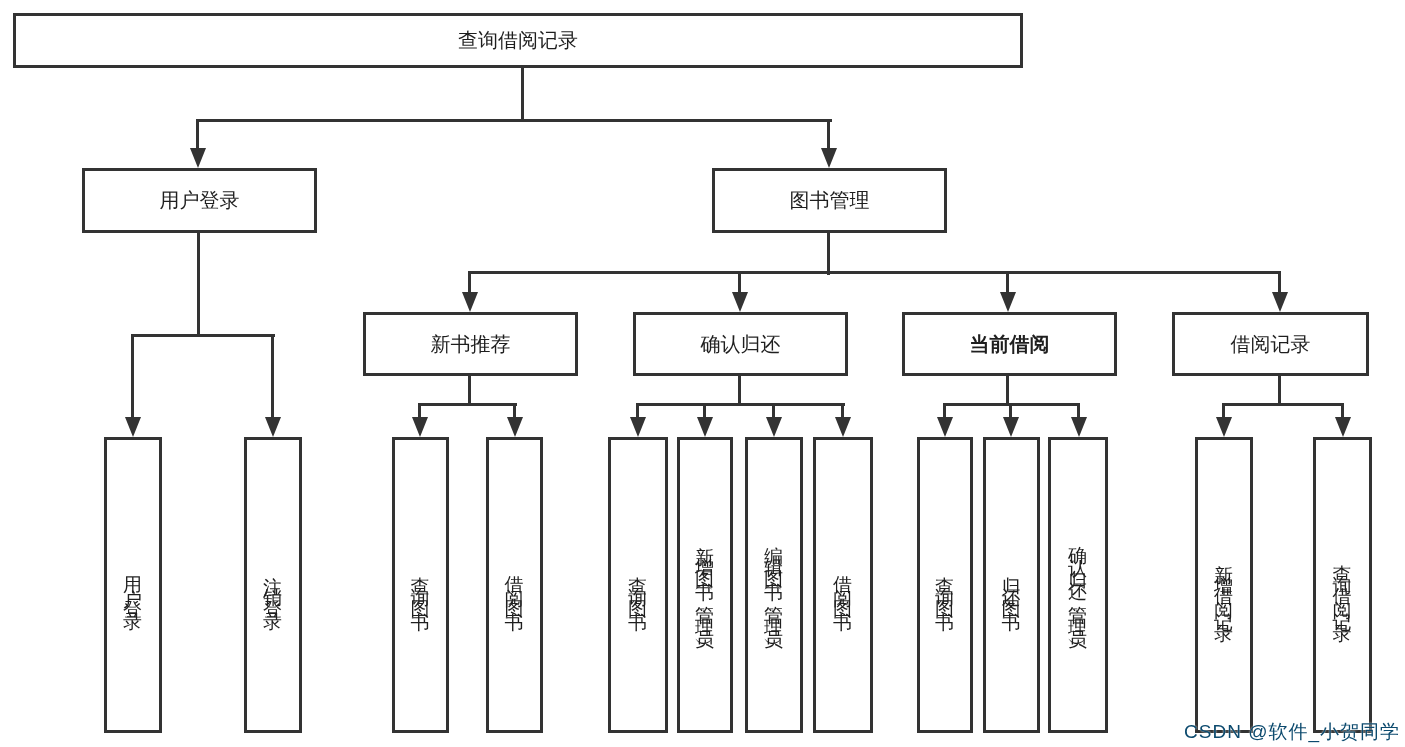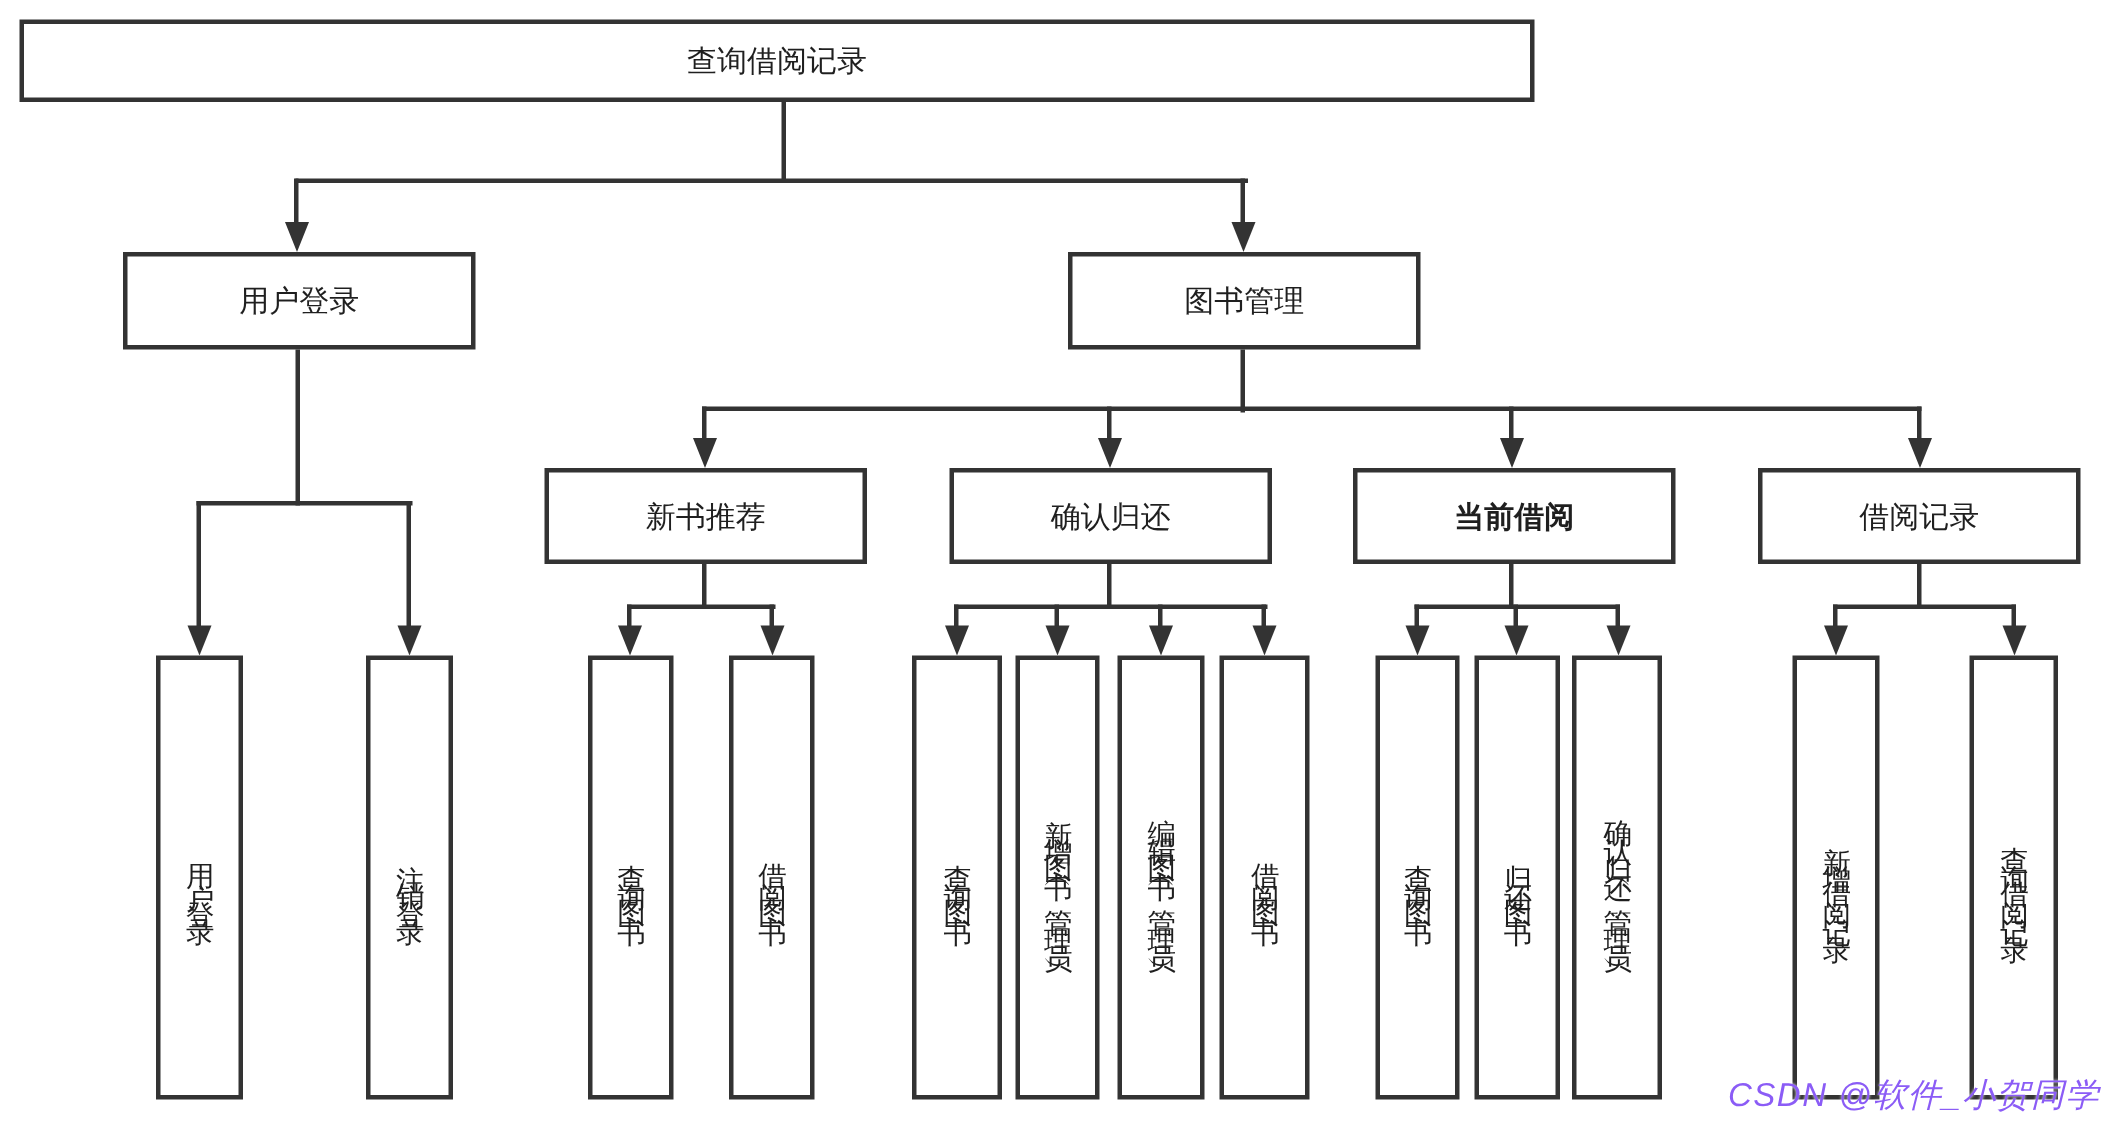--- a/index.html
+++ b/index.html
@@ -22,22 +22,22 @@
     font-size:19px;letter-spacing:12px;line-height:1;color:#1f1f1f;white-space:nowrap;
   }
   .hl{position:absolute;height:3px;background:#333333;z-index:1;}
   .vl{position:absolute;width:3px;background:#333333;z-index:1;}
   .arrow{
     position:absolute;width:0;height:0;z-index:1;
     border-left:8px solid transparent;border-right:8px solid transparent;
     border-top:20px solid #333333;
   }
   .watermark{
-    position:absolute;right:5px;bottom:2px;font-size:22px;color:#8b5cf6;z-index:3;
-    text-shadow:0 0 2px #ffffff;letter-spacing:1px;font-style:italic;
+    position:absolute;right:5px;bottom:2px;font-size:19px;color:#0c4a6e;z-index:3;
+    text-shadow:0 0 2px #ffffff;letter-spacing:1px;
   }
 </style>
 </head>
 <body>
 
 <div id="canvas">
 
   <div class="box" style="left:13px;top:13px;width:1010px;height:55px;">
     <span>查询借阅记录</span>
   </div>
@@ -76,21 +76,21 @@
 
   <div class="box" style="left:363px;top:312px;width:215px;height:64px;">
     <span>新书推荐</span>
   </div>
   <div class="box" style="left:633px;top:312px;width:215px;height:64px;">
     <span>确认归还</span>
   </div>
   <div class="box" style="left:902px;top:312px;width:215px;height:64px;font-weight:bold;">
     <span>当前借阅</span>
   </div>
-  <div class="box" style="left:1172px;top:312px;width:215px;height:64px;">
+  <div class="box" style="left:1172px;top:312px;width:197px;height:64px;">
     <span>借阅记录</span>
   </div>
 
   <div class="vl" style="left:468px;top:374px;height:32px;"></div>
   <div class="hl" style="left:418px;top:403px;width:99px;"></div>
   <div class="vl" style="left:418px;top:403px;height:16px;"></div>
   <div class="arrow" style="left:412px;top:417px;"></div>
   <div class="vl" style="left:513px;top:403px;height:16px;"></div>
   <div class="arrow" style="left:507px;top:417px;"></div>
 

